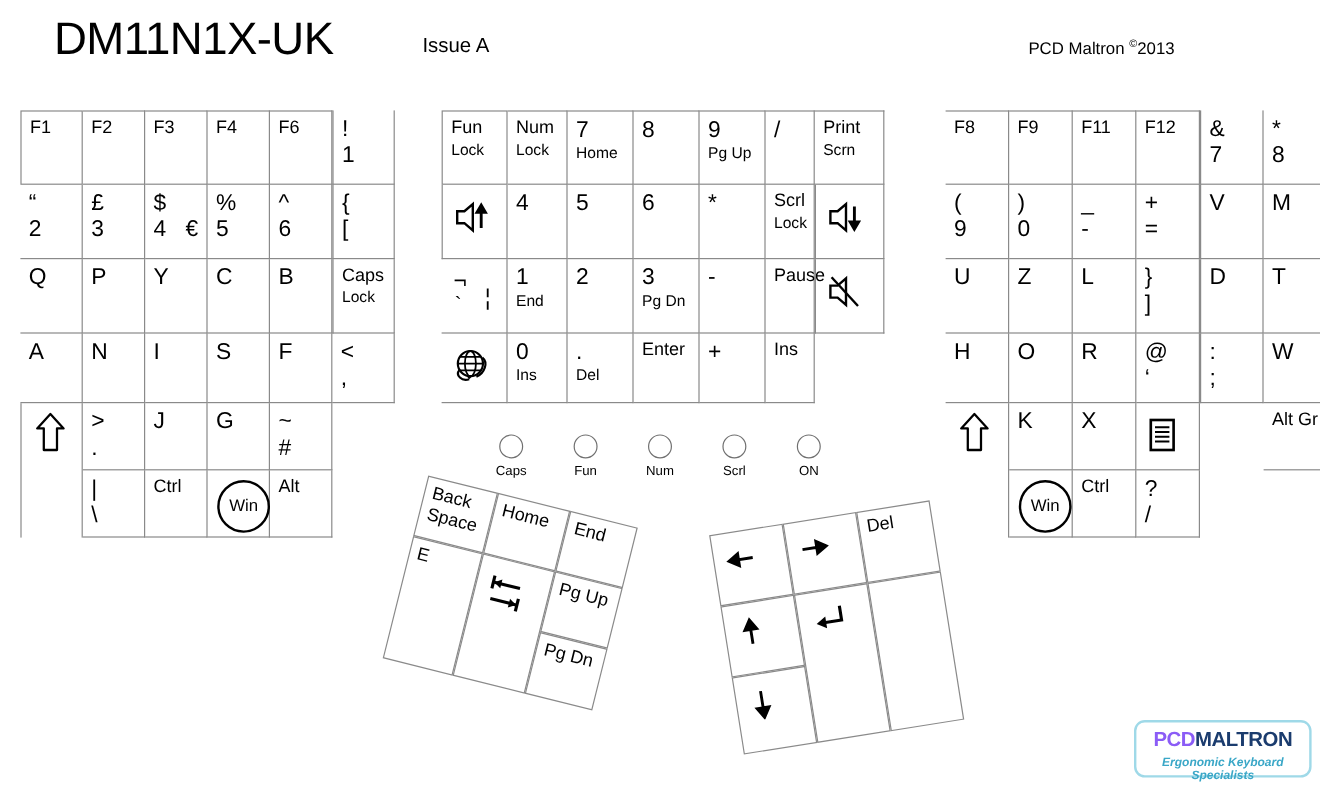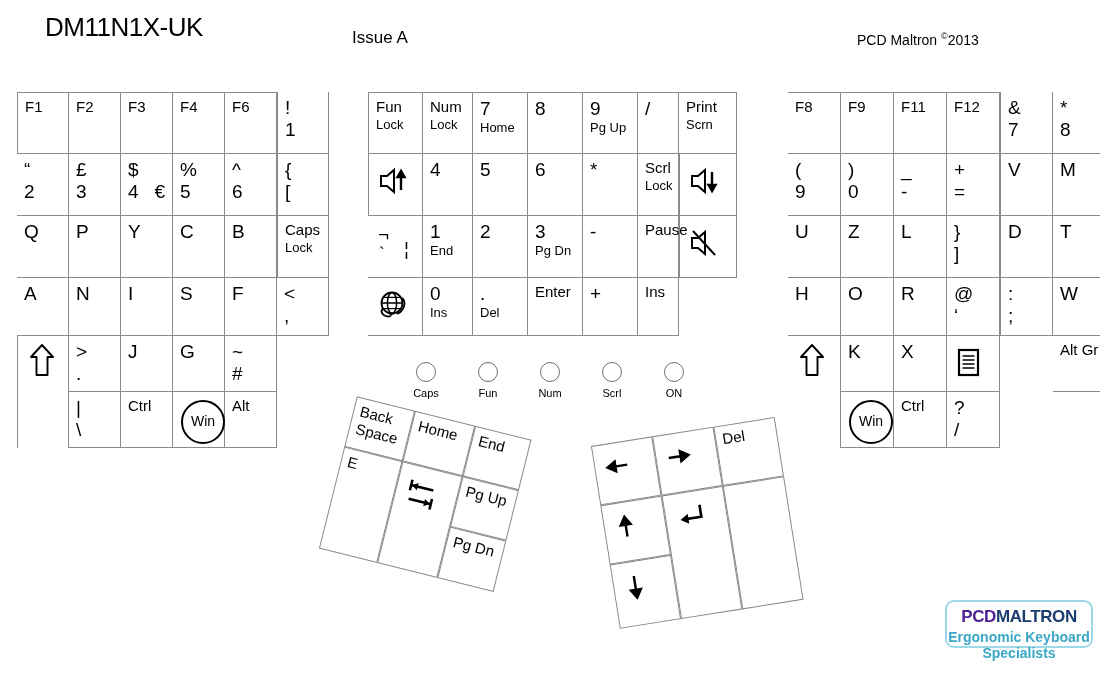--- a/index.html
+++ b/index.html
@@ -1,20 +1,20 @@
 <!DOCTYPE html>
 <html><head>
 <meta charset="utf-8">
 <style>
   html,body{margin:0;padding:0;}
   body{
     width:1100px;height:677px;background:#ffffff;position:relative;
     font-family:"Liberation Sans",sans-serif;color:#000;overflow:hidden;
   }
-  .title{position:absolute;left:45px;top:12px;font-size:26px;letter-spacing:-0.5px;}
+  .title{position:absolute;left:45px;top:12px;font-size:38px;letter-spacing:-0.5px;}
   .issue{position:absolute;left:352px;top:28px;font-size:17px;}
   .copyright{position:absolute;left:857px;top:31px;font-size:14px;white-space:nowrap;}
   .copyright .cmark{font-size:9px;vertical-align:super;}
 
   
   .grid{position:absolute;display:grid;padding-left:11px;}
   .cell{
     border-right:1px solid #8a8a8a;border-bottom:1px solid #8a8a8a;
     position:relative;box-sizing:border-box;padding:5px 6px 0 7px;
     font-size:15px;line-height:1.22;
@@ -64,23 +64,23 @@
   #cluster-left{left:330px;top:415px;width:180px;height:200px;transform:rotate(14deg);transform-origin:50% 50%;}
   #cluster-right{left:605px;top:430px;width:190px;height:195px;transform:rotate(-9deg);transform-origin:50% 50%;}
 
   
   #logo{
     position:absolute;left:945px;top:600px;width:148px;height:48px;
     border:2px solid #9fd9e8;border-radius:9px;box-sizing:border-box;
     background:#fff;padding:6px 0 0 0;text-align:center;
   }
   #logo .l1{font-size:17px;font-weight:bold;letter-spacing:-0.4px;line-height:1;}
-  #logo .pcd{color:#4c1d95;}
+  #logo .pcd{color:#8b5cf6;}
   #logo .mal{color:#1b3c6e;}
-  #logo .l2{font-size:14px;font-weight:bold;color:#3aa7c7;margin-top:3px;display:block;}
+  #logo .l2{font-size:10px;font-style:italic;font-weight:bold;color:#3aa7c7;margin-top:3px;display:block;}
 </style>
 </head>
 <body>
 
 <div class="title">DM11N1X-UK</div>
 <div class="issue">Issue A</div>
 <div class="copyright"><span>PCD Maltron </span><span class="cmark">©</span><span>2013</span></div>
 
 <div class="grid" id="grid-left">
     <div class="cell edge-l edge-t">

